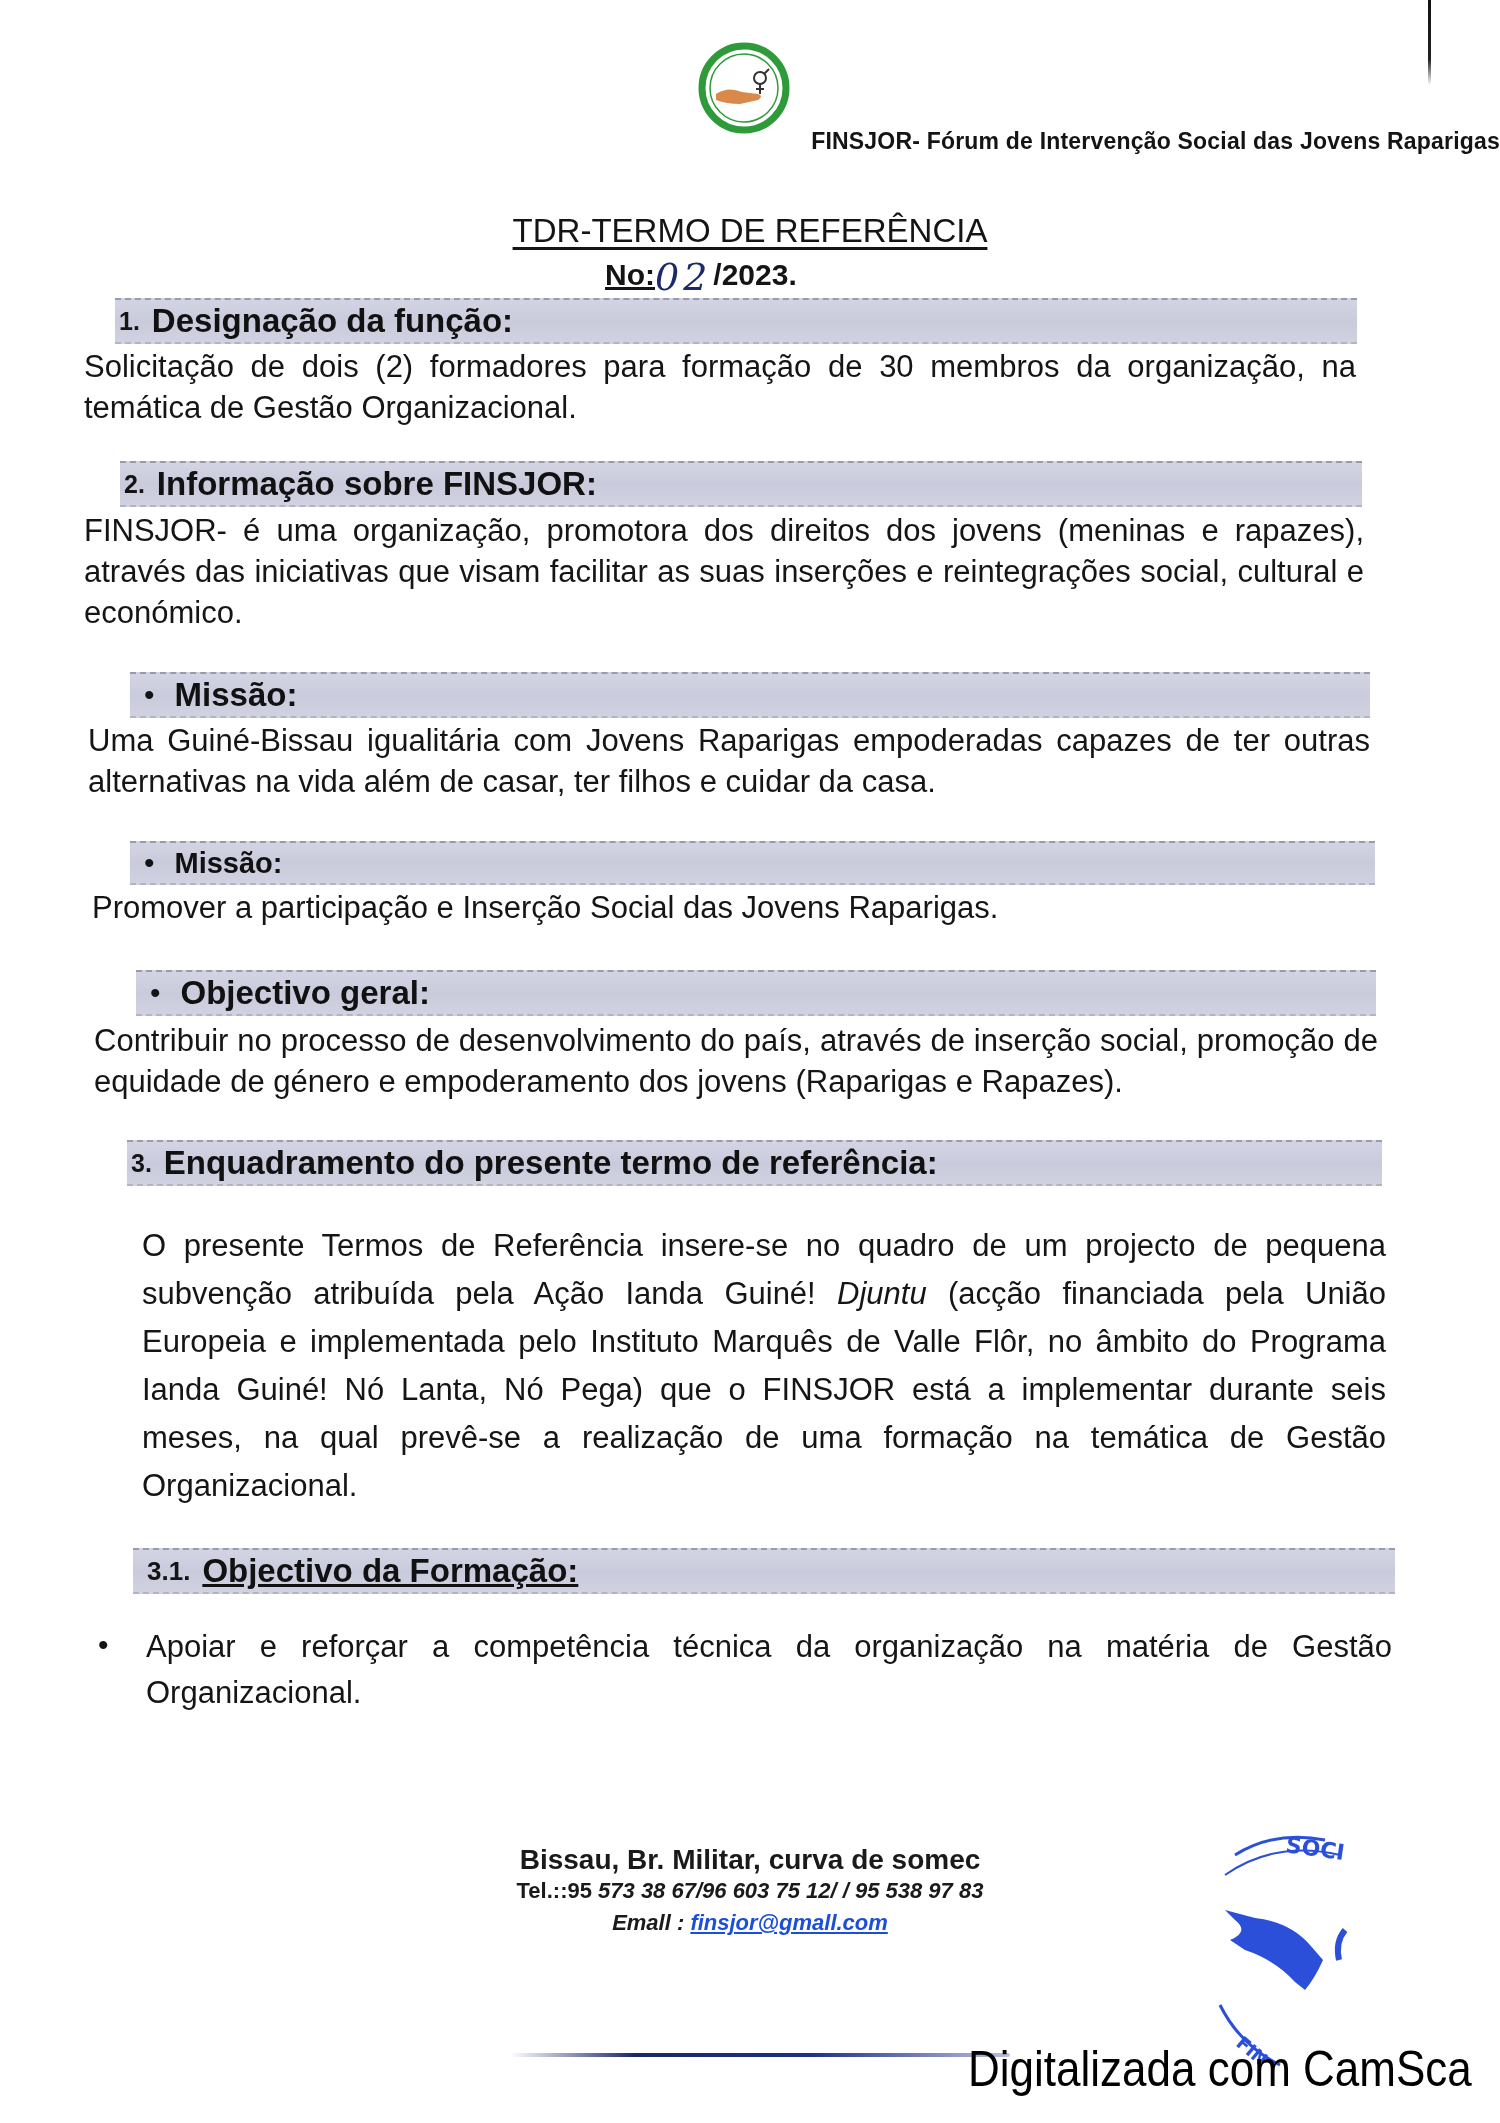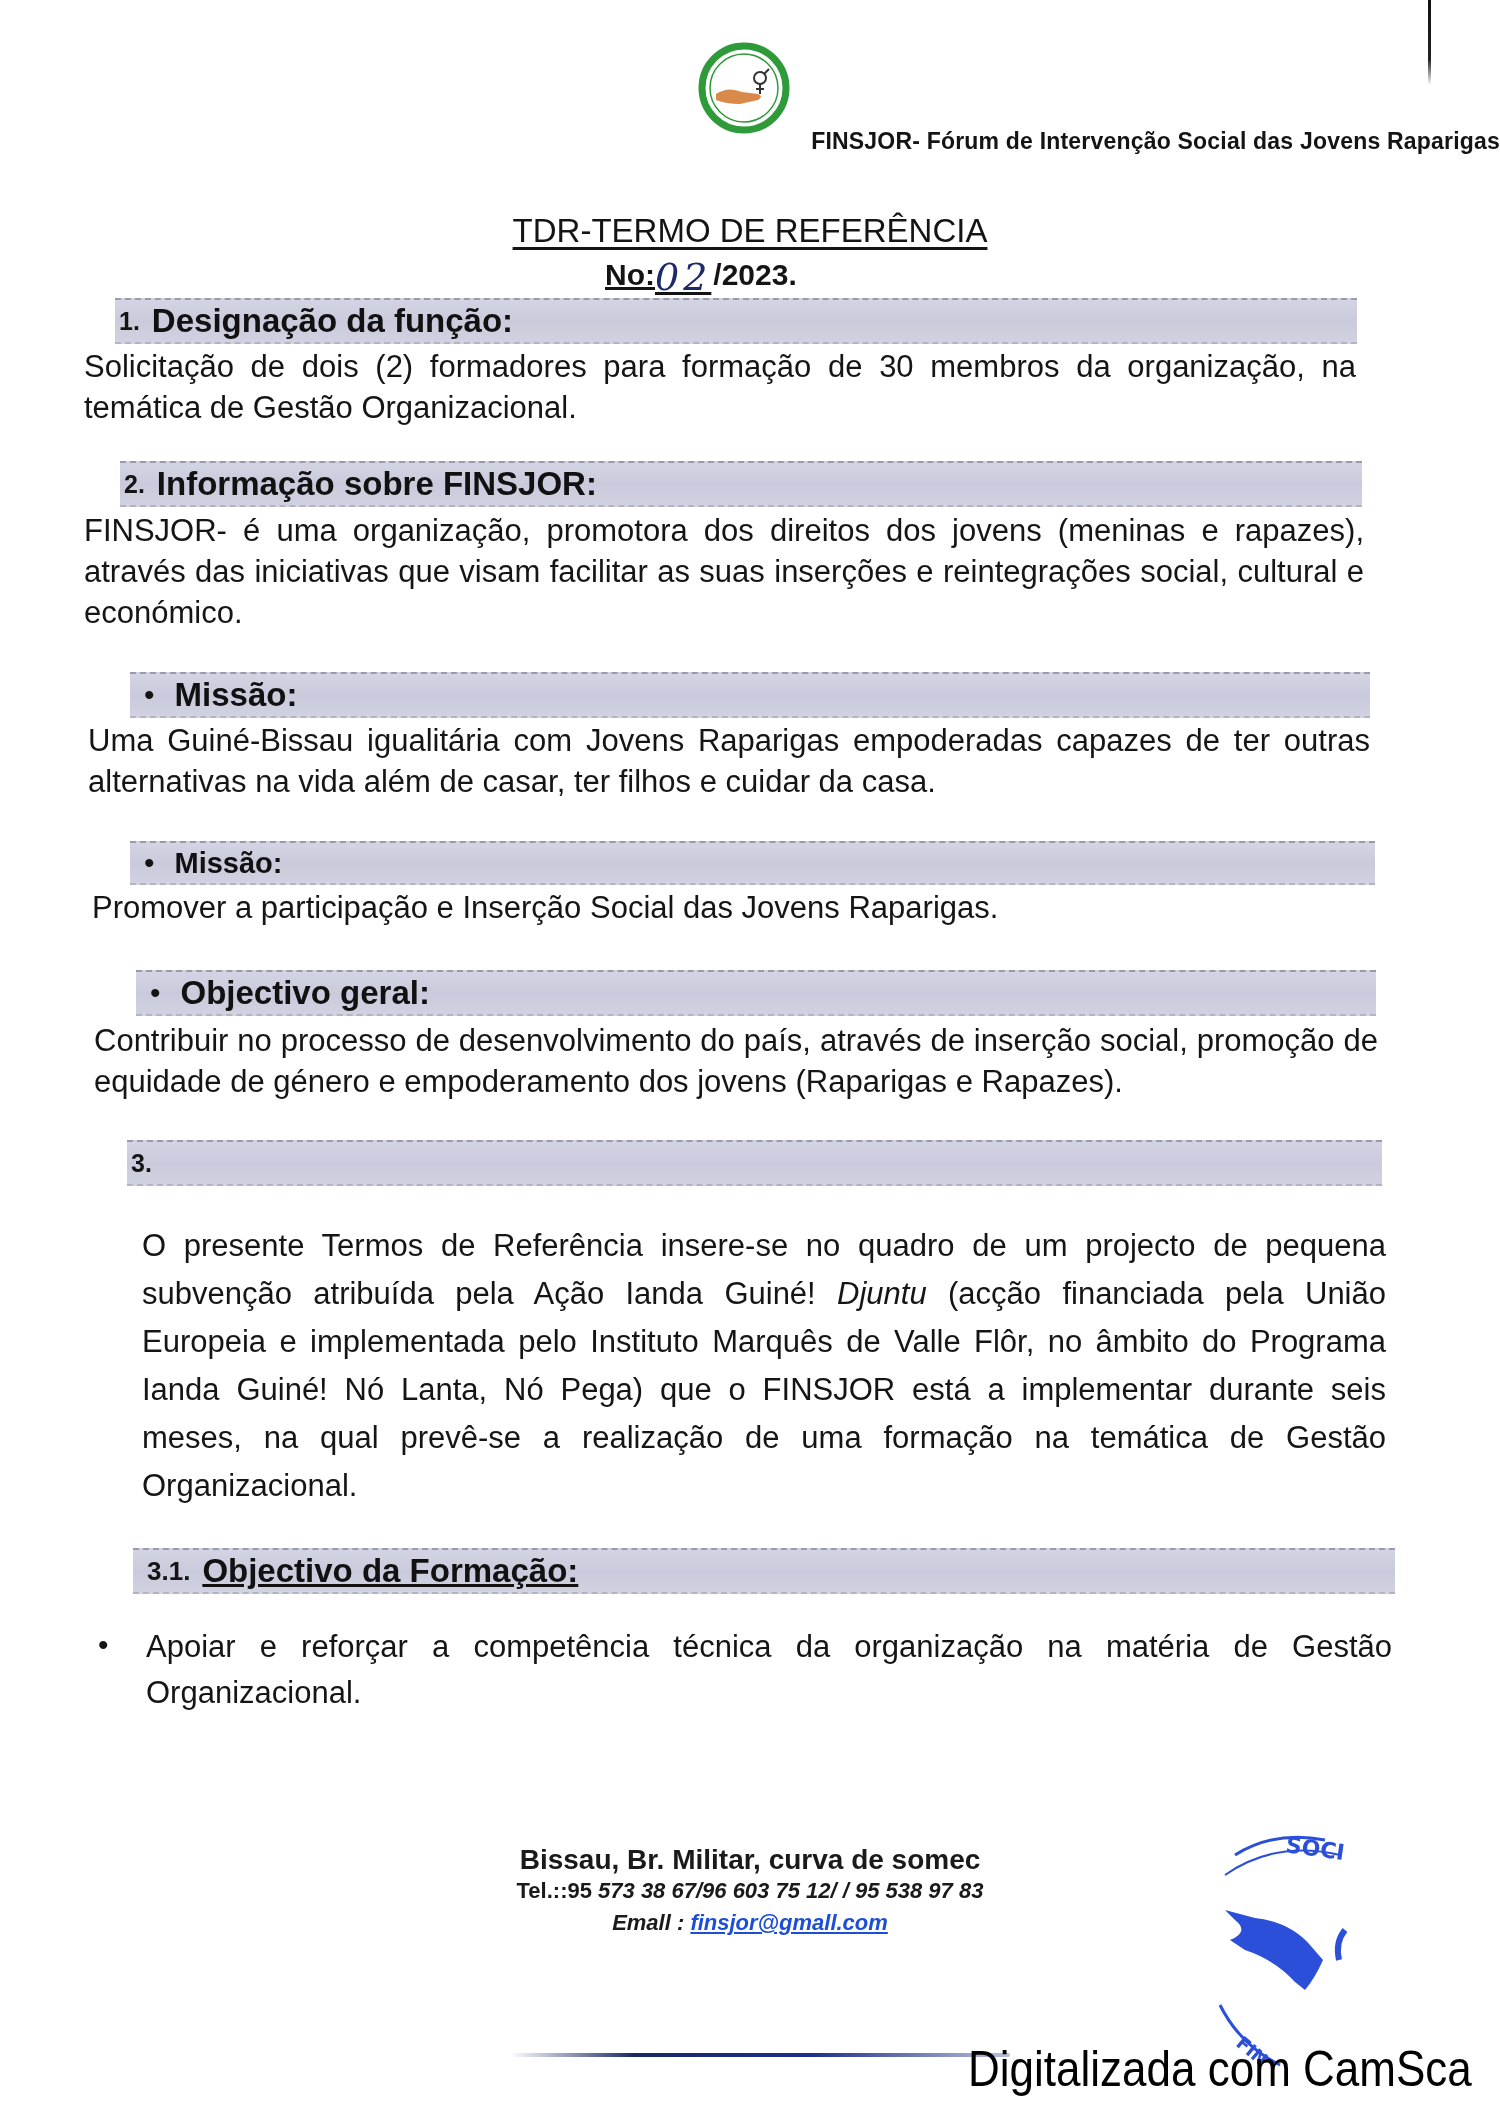--- a/index.html
+++ b/index.html
@@ -14,21 +14,21 @@
     .org-title { position: absolute; left: 0; width: 1500px; top: 128px; text-align: right;
       font-size: 23px; font-weight: bold; letter-spacing: 0.2px; }
 
     .doc-title { position: absolute; left: 0; width: 1500px; top: 212px; text-align: center;
       font-size: 33px; font-weight: normal; text-decoration: underline; text-underline-offset: 5px; }
 
     .doc-number { position: absolute; left: 605px; top: 258px; font-size: 30px; font-weight: bold;
       display: flex; align-items: flex-end; }
     .doc-number .no { text-decoration: underline; }
     .handwritten { font-family: "DejaVu Serif", serif; font-style: italic; font-weight: normal;
-      color: #1c2a6b; font-size: 38px; text-decoration: underline; text-decoration-color: #141414;
+      color: #1c2a6b; font-size: 38px; text-decoration-color: #141414;
       letter-spacing: 4px; margin: 0 2px 0 0; line-height: 30px; }
 
     .band { position: absolute; height: 46px;
       background: linear-gradient(180deg, #d3d4e3 0%, #c9cbdc 50%, #d0d2e1 100%);
       border-top: 2px dashed #9a9aaa; border-bottom: 2px dashed #b3b3c2;
       display: flex; align-items: center; }
     .band .h { font-size: 33px; font-weight: bold; color: #111; white-space: nowrap; }
     .band .num { font-size: 25px; font-weight: bold; margin-right: 12px; }
     .band .bullet { font-size: 30px; margin: 0 20px 0 14px; }
     .band .u { text-decoration: underline; }
@@ -103,20 +103,21 @@
 <div class="para" style="left:92px; top:887px; width:1280px;">Promover a participação e Inserção Social das Jovens Raparigas.</div>
 
 <div class="band" style="left:136px; top:970px; width:1240px;">
   <span class="bullet">•</span>
   <span class="h">Objectivo geral:</span>
 </div>
 <div class="para justify" style="left:94px; top:1020px; width:1284px;">Contribuir no processo de desenvolvimento do país, através de inserção social, promoção de equidade de género e empoderamento dos jovens (Raparigas e Rapazes).</div>
 
 <div class="band" style="left:127px; top:1140px; width:1255px;">
   <span class="num" style="margin-left:4px;">3.</span>
+  <span class="h">Enquadramento do presente termo de referência:</span>
 </div>
 <div class="para justify" style="left:142px; top:1222px; width:1244px; line-height:48px;">
   <span>O presente Termos de Referência insere-se no quadro de um projecto de pequena subvenção atribuída pela Ação Ianda Guiné! </span><i>Djuntu</i><span> (acção financiada pela União Europeia e implementada pelo Instituto Marquês de Valle Flôr, no âmbito do Programa Ianda Guiné! Nó Lanta, Nó Pega) que o FINSJOR está a implementar durante seis meses, na qual prevê-se a realização de uma formação na temática de Gestão Organizacional.</span>
 </div>
 
 <div class="band" style="left:133px; top:1548px; width:1262px;">
   <span class="num" style="margin-left:14px; font-size:26px;">3.1.</span>
   <span class="h u">Objectivo da Formação:</span>
 </div>
 <div class="list-bullet" style="left:98px; top:1628px;">•</div>

